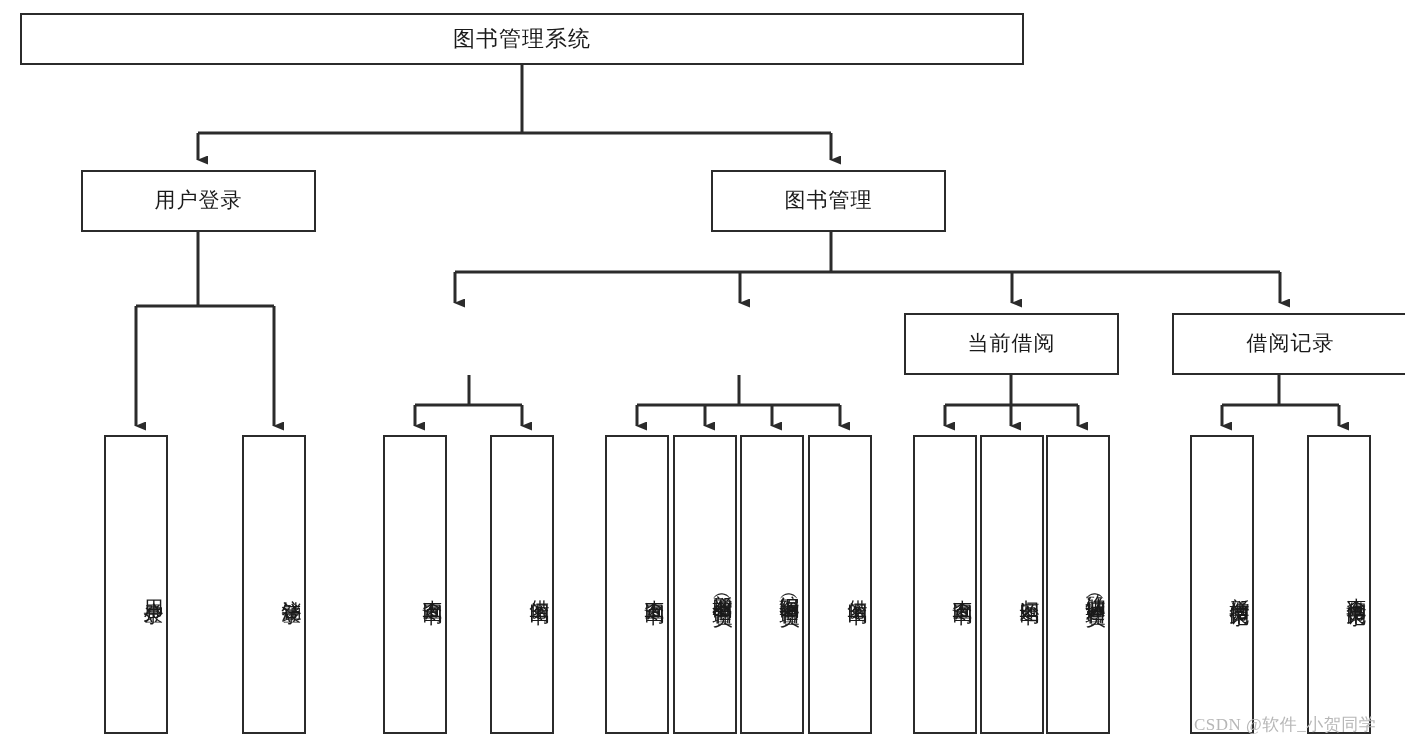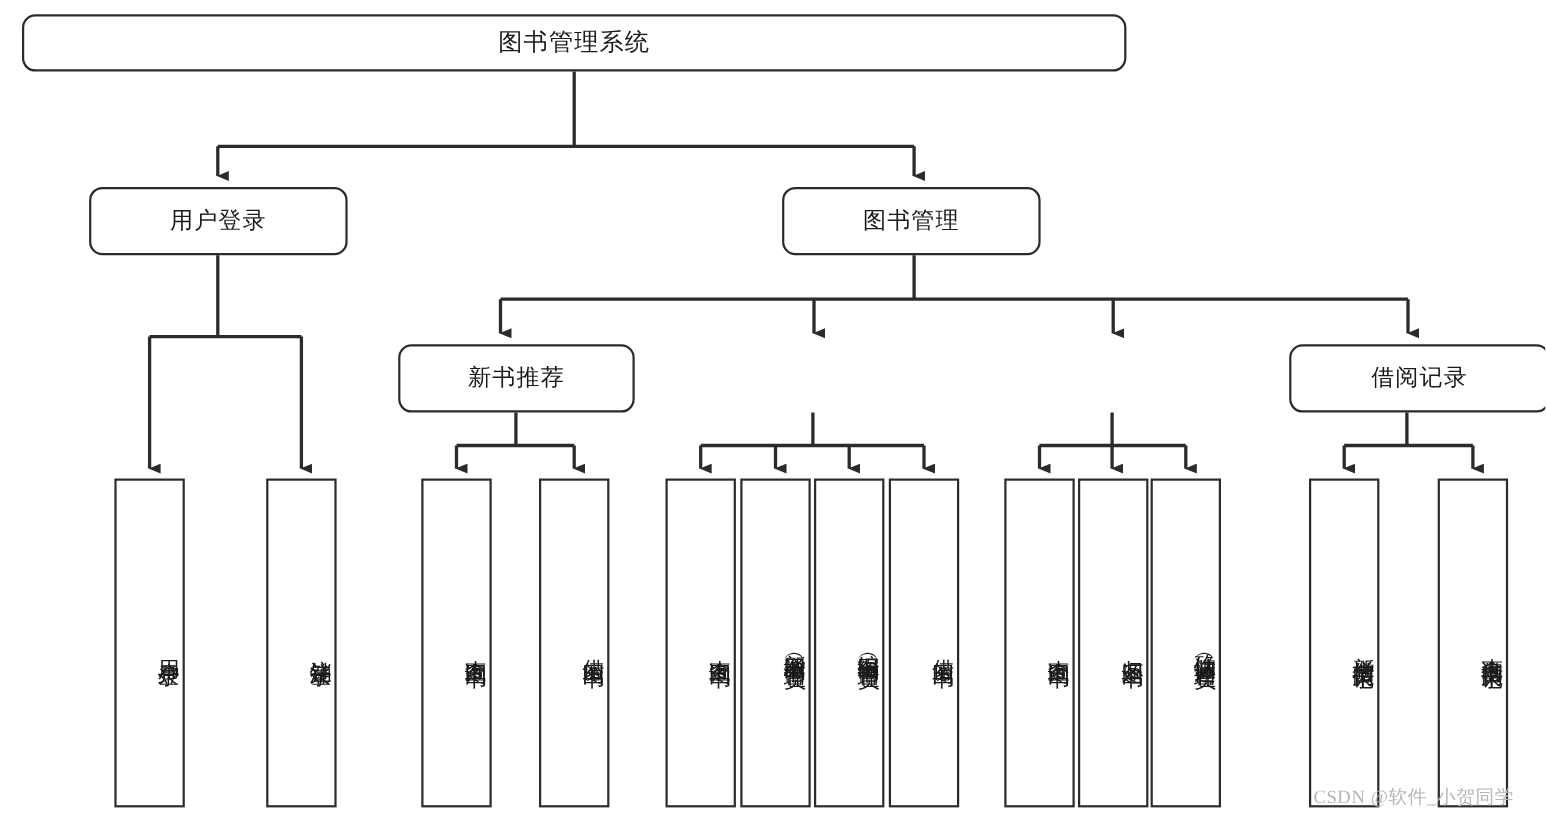--- a/index.html
+++ b/index.html
@@ -34,21 +34,20 @@
     display: flex;
     align-items: center;
     justify-content: center;
     color: #1a1a1a;
     z-index: 2;
   }
   .node.horiz {
     font-size: 21px;
     letter-spacing: 1px;
     line-height: 1.2;
-    border-radius: 12px;
   }
   .node.root {
     font-size: 22px;
   }
   .node.vert {
     writing-mode: vertical-rl;
     text-orientation: upright;
     font-size: 20px;
     letter-spacing: 2px;
     line-height: 1.25;
@@ -129,22 +128,22 @@
     <span>图书管理系统</span>
   </div>
 
   <div class="node horiz" style="left:81px; top:170px; width:235px; height:62px;">
     <span>用户登录</span>
   </div>
   <div class="node horiz" style="left:711px; top:170px; width:235px; height:62px;">
     <span>图书管理</span>
   </div>
 
-  <div class="node horiz" style="left:362px; top:313px; width:215px; height:62px;">
-    <span>新书推荐</span>
+  <div class="node horiz" style="left:904px; top:313px; width:215px; height:62px;">
+    <span>当前借阅</span>
   </div>
   <div class="node horiz" style="left:1172px; top:313px; width:237px; height:62px;">
     <span>借阅记录</span>
   </div>
 
   <div class="node vert" style="left:104px; top:435px; width:64px; height:299px;">
     <span>用户登录</span>
   </div>
   <div class="node vert" style="left:242px; top:435px; width:64px; height:299px;">
     <span>注销登录</span>

